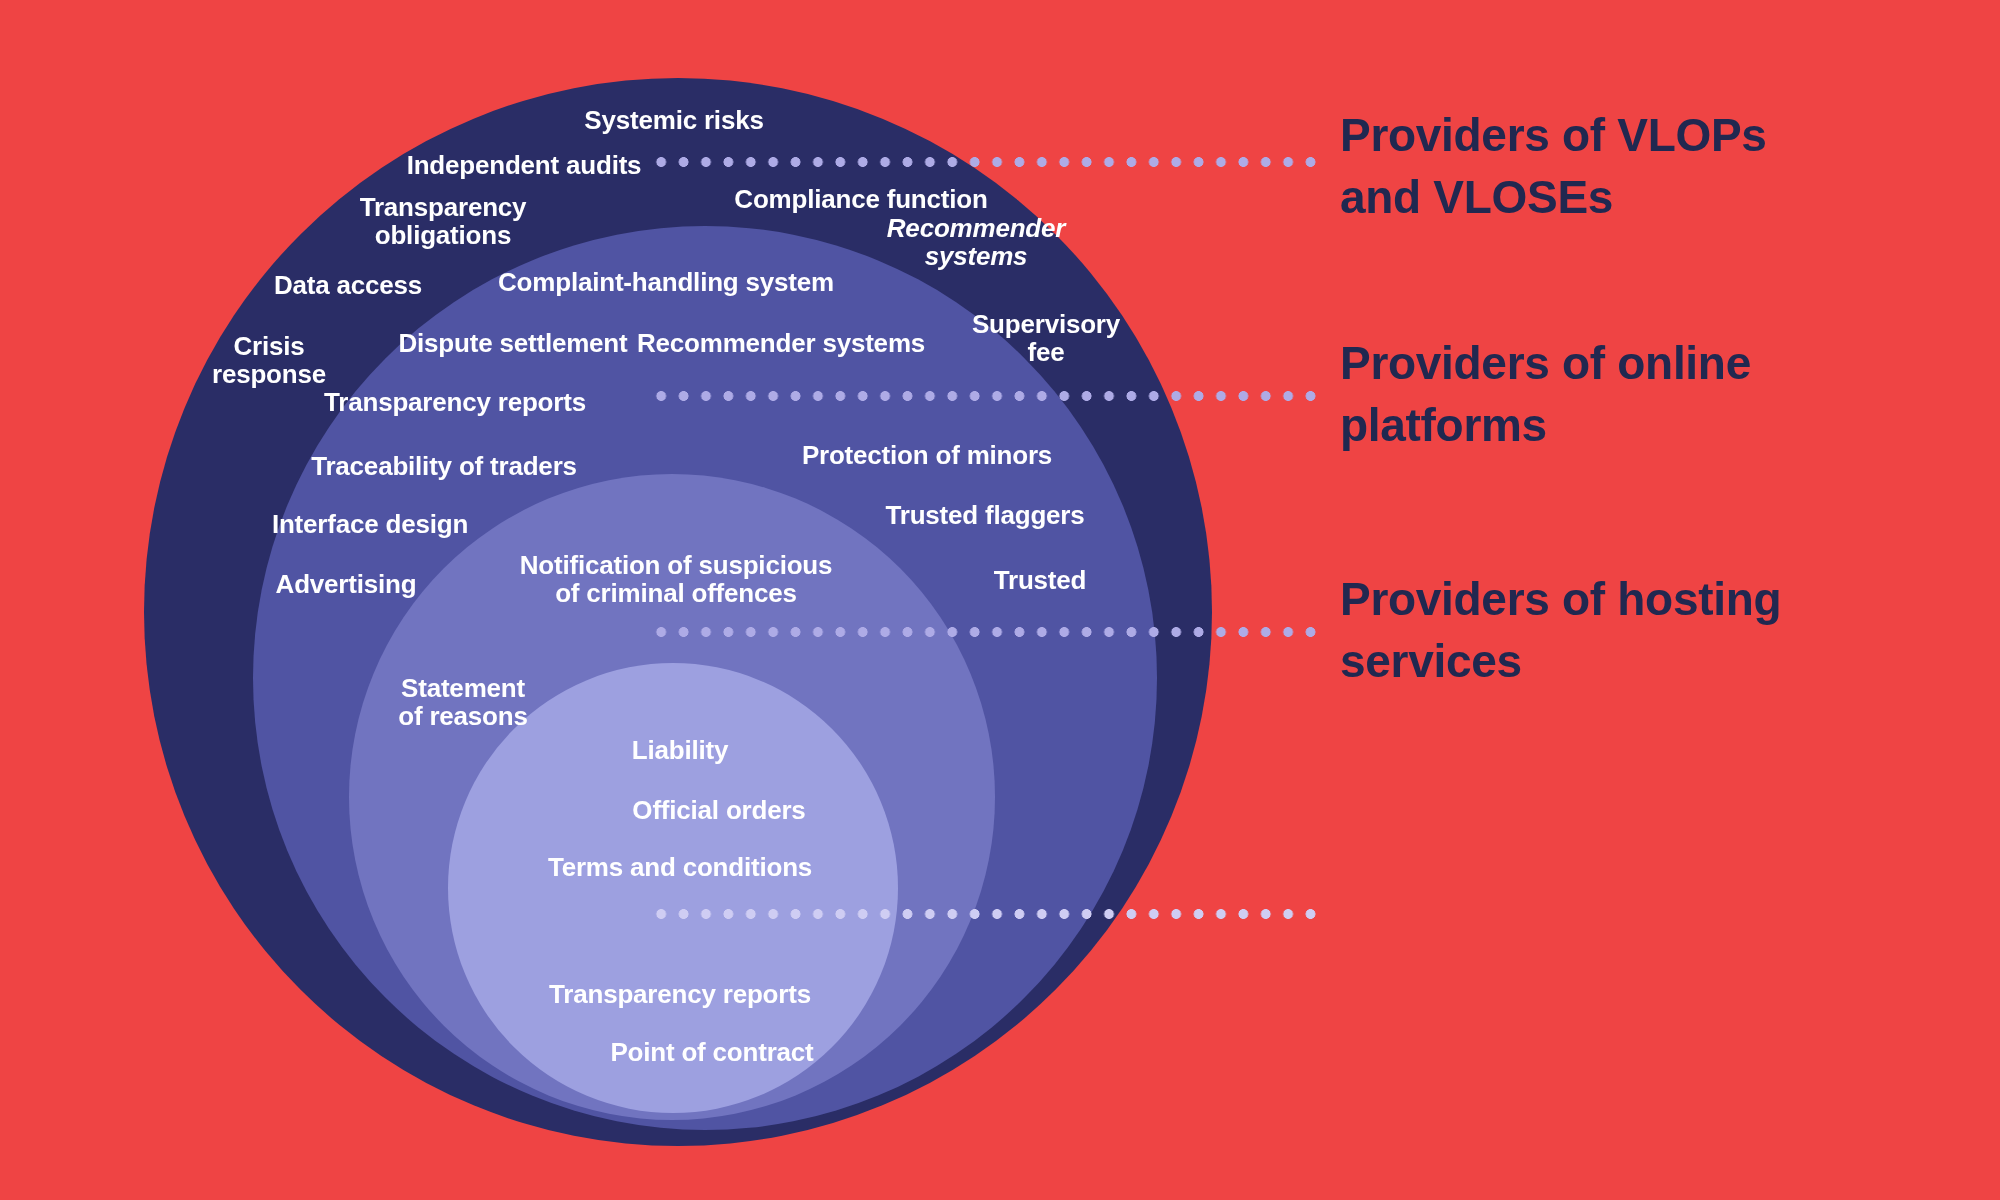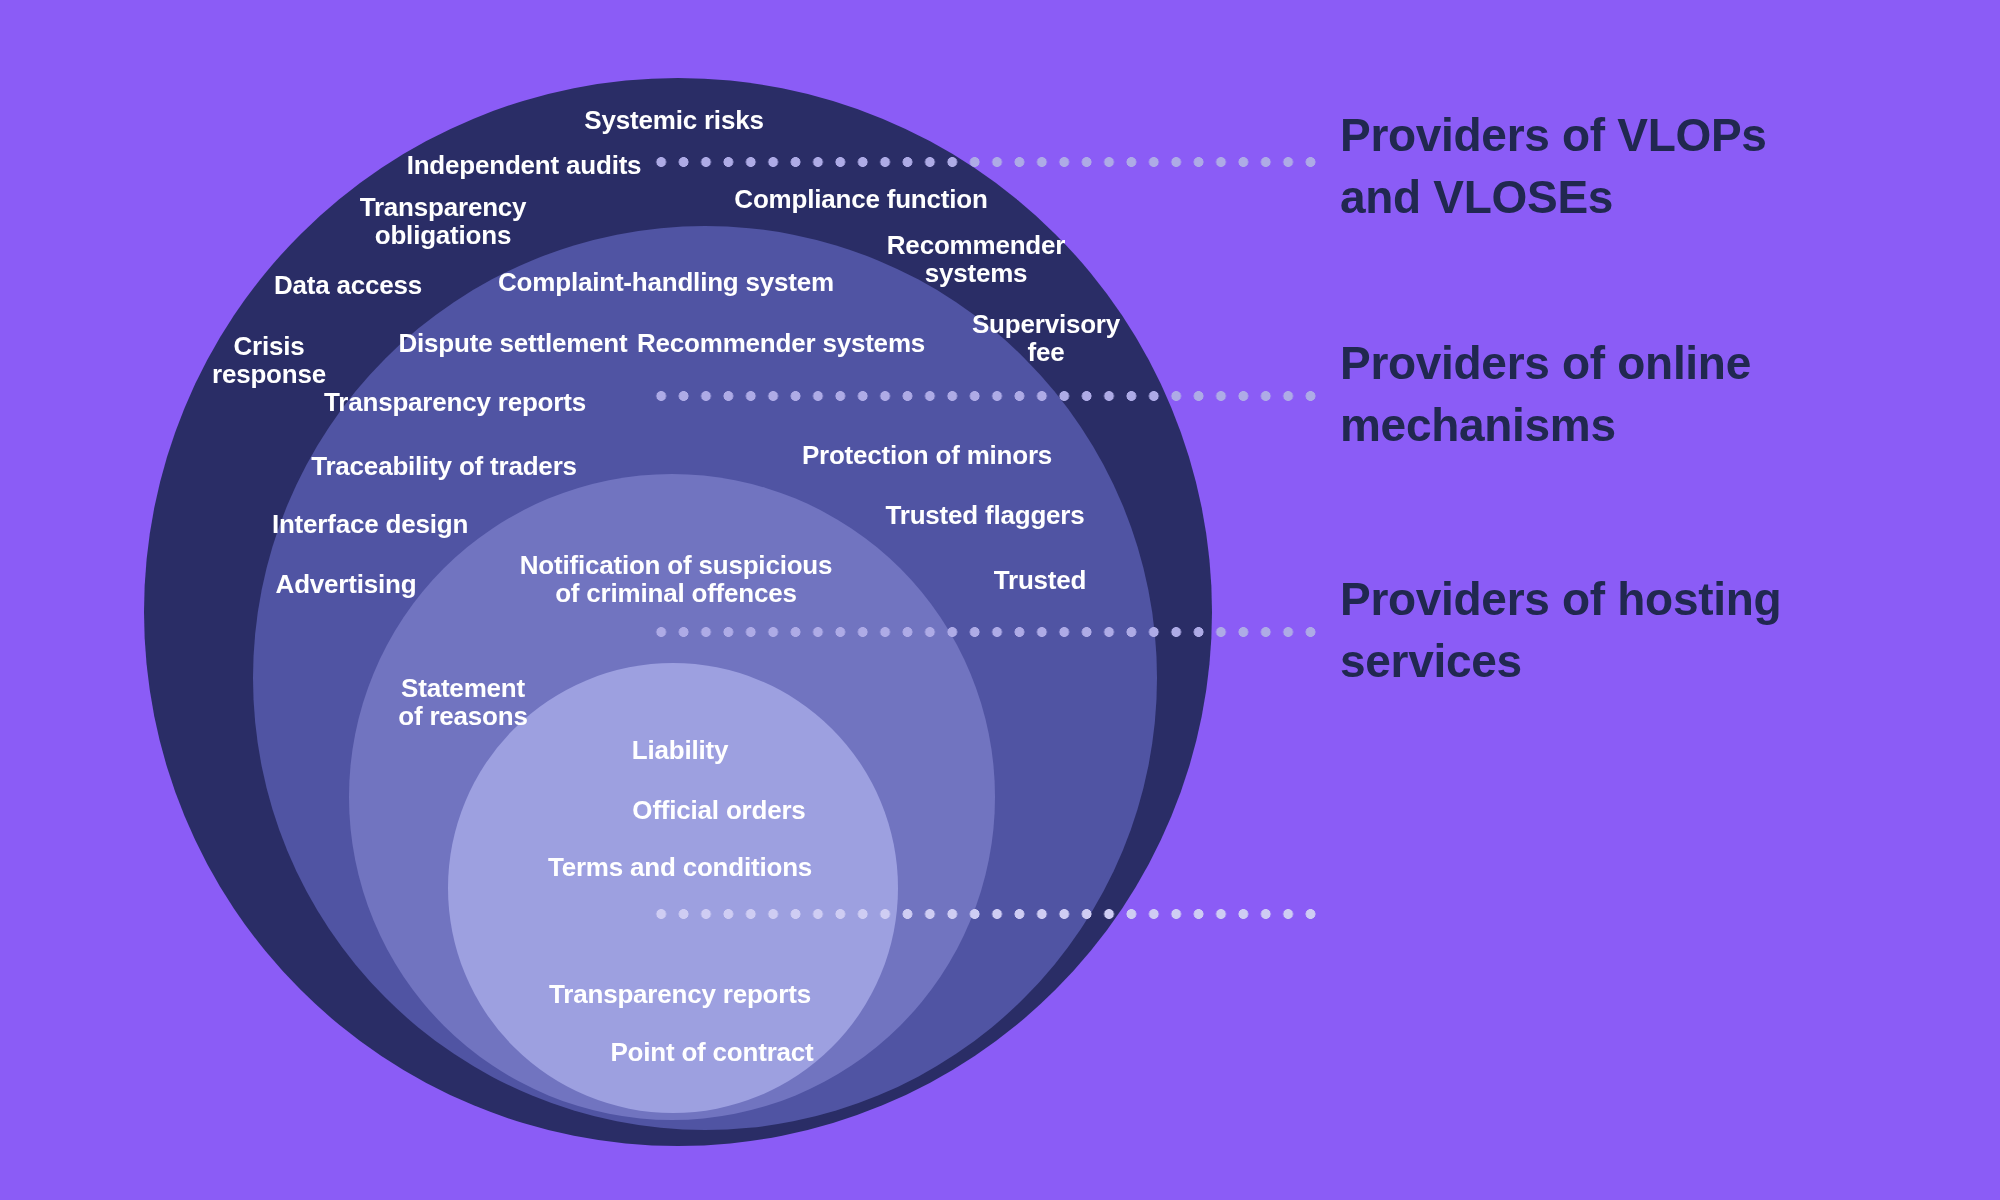--- a/index.html
+++ b/index.html
@@ -1,17 +1,17 @@
 <!DOCTYPE html>
 <html><head>
 <meta charset="utf-8">
 <style>
   html,body{margin:0;padding:0;background:#ffffff;}
   .stage{
-    position:relative;width:2000px;height:1200px;background:#8b5cf6;overflow:hidden;
+    position:relative;width:2000px;height:1200px;background:#ef4444;overflow:hidden;
     font-family:"Liberation Sans","DejaVu Sans",sans-serif;
   }
   .ring{position:absolute;border-radius:50%;}
   .item{
     position:absolute;transform:translate(-50%,-50%);
     color:#ffffff;font-weight:700;font-size:26px;line-height:28px;
     text-align:center;white-space:pre-line;letter-spacing:-0.2px;
   }
   .dots{
     position:absolute;height:12px;
@@ -32,21 +32,21 @@
   <div class="ring" style="left: 144px; top: 78px; width: 1068px; height: 1068px; background: rgb(42, 45, 102);"></div>
   <div class="ring" style="left: 253px; top: 226px; width: 904px; height: 904px; background: rgb(80, 84, 163);"></div>
   <div class="ring" style="left: 349px; top: 474px; width: 646px; height: 646px; background: rgb(113, 116, 192);"></div>
   <div class="ring" style="left: 448px; top: 663px; width: 450px; height: 450px; background: rgb(157, 160, 224);"></div>
 
   <div class="item" style="left:674px;top:120px;">Systemic risks</div>
   <div class="item" style="left:524px;top:165px;">Independent audits</div>
   <div class="item" style="left:443px;top:221px;">Transparency
 obligations</div>
   <div class="item" style="left:861px;top:199px;">Compliance function</div>
-  <div class="item" style="left:976px;top:259px;">Recommender
+  <div class="item" style="left:976px;top:242px;font-style:italic;">Recommender
 systems</div>
   <div class="item" style="left:348px;top:285px;">Data access</div>
   <div class="item" style="left:269px;top:360px;">Crisis
 response</div>
   <div class="item" style="left:1046px;top:338px;">Supervisory
 fee</div>
 
   <div class="item" style="left:666px;top:282px;">Complaint-handling system</div>
   <div class="item" style="left:513px;top:343px;">Dispute settlement</div>
   <div class="item" style="left:781px;top:343px;">Recommender systems</div>
@@ -70,17 +70,17 @@
   <div class="item" style="left:680px;top:1052px;margin-left:32px;">Point of contract</div>
 
   <div class="dots" style="left: 650px; top: 156px; width: 670px; --dot: #aeabe6;"></div>
   <div class="dots" style="left: 650px; top: 390px; width: 670px; --dot: #aeabe6;"></div>
   <div class="dots" style="left: 650px; top: 626px; width: 670px; --dot: #aeabe6;"></div>
   <div class="dots" style="left: 650px; top: 908px; width: 670px; --dot: #cfcdf3;"></div>
 
   <div class="ring-label" style="top:104px;">Providers of VLOPs
 and VLOSEs</div>
   <div class="ring-label" style="top:332px;">Providers of online
-mechanisms</div>
+platforms</div>
   <div class="ring-label" style="top:568px;">Providers of hosting
 services</div>
 
 </div>
 
 </body></html>

